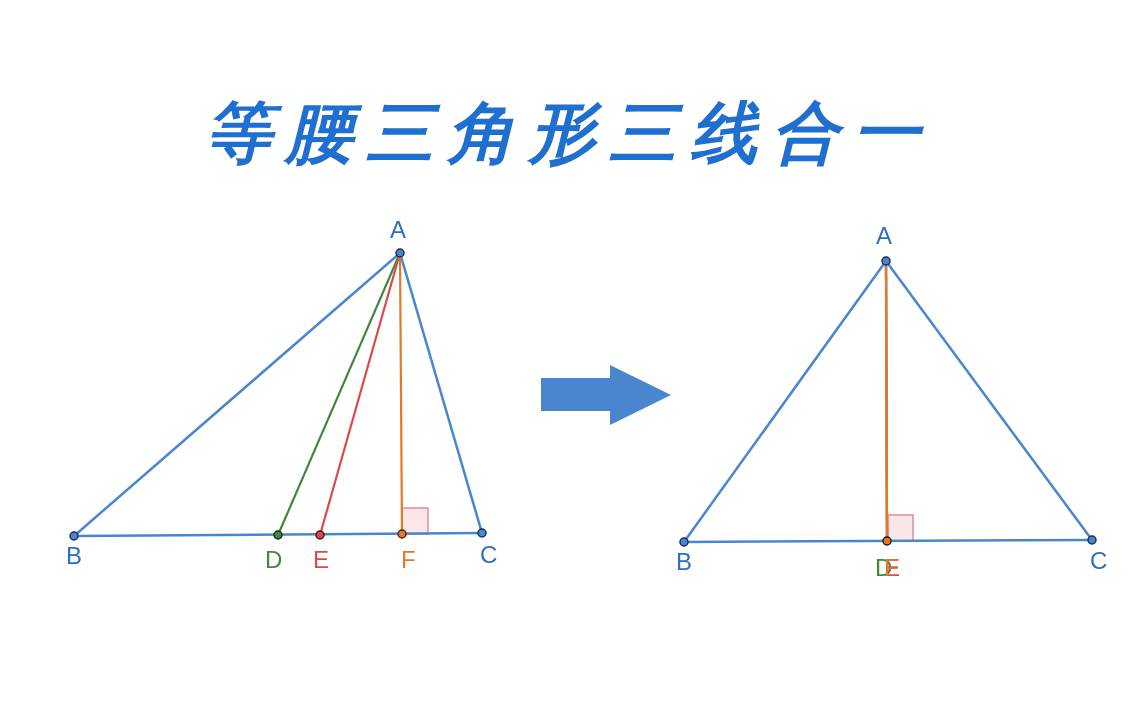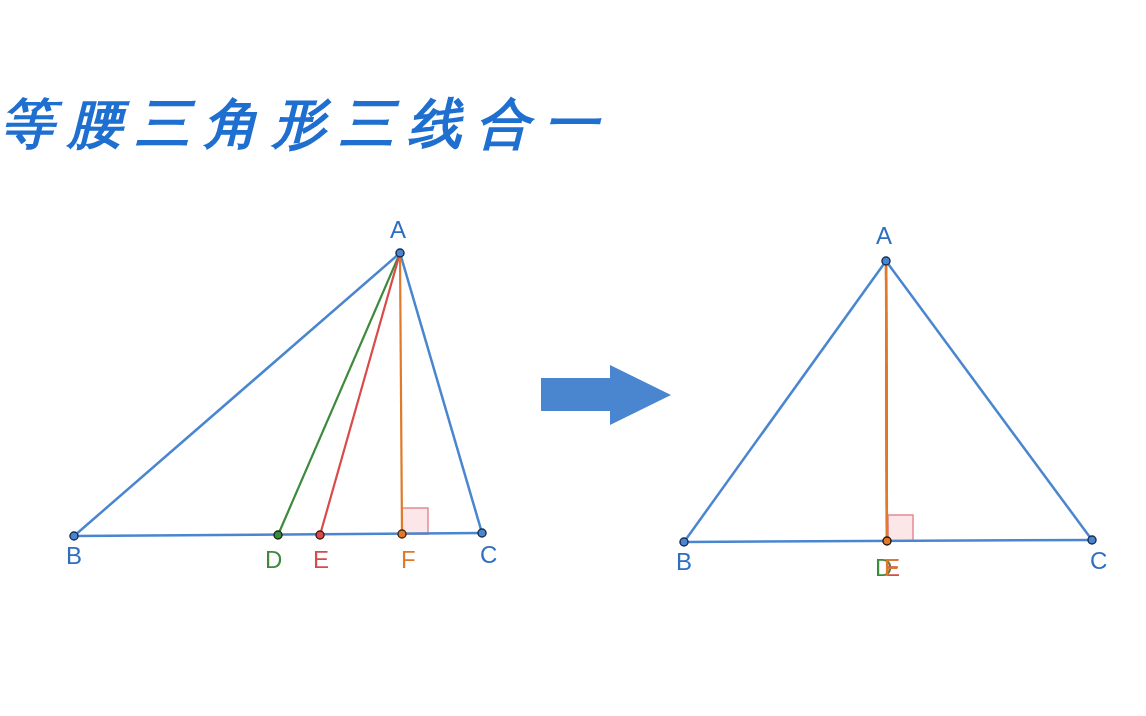--- a/index.html
+++ b/index.html
@@ -1,19 +1,19 @@
 <!DOCTYPE html>
 <html><head>
   <meta charset="utf-8">
   <style>
     html, body { margin: 0; padding: 0; background: #ffffff; }
     body { width: 1146px; height: 716px; position: relative; overflow: hidden; font-family: "DejaVu Sans", sans-serif; }
     .title {
-      position: absolute; left: 0; top: 88px; width: 1138px; text-align: left;
-      font-family: "DejaVu Serif", serif; font-size: 54px; font-weight: bold;
+      position: absolute; left: 0; top: 88px; width: 1138px; text-align: center;
+      font-family: "DejaVu Serif", serif; font-size: 67px; font-weight: bold;
       letter-spacing: 14px; color: #1e6fd0; font-style: italic;
     }
     svg { position: absolute; left: 0; top: 0; }
     .lbl { font-family: "Liberation Sans", sans-serif; font-size: 24px; }
   </style>
 </head>
 <body>
 
 <div class="title">等腰三角形三线合一</div>
 

